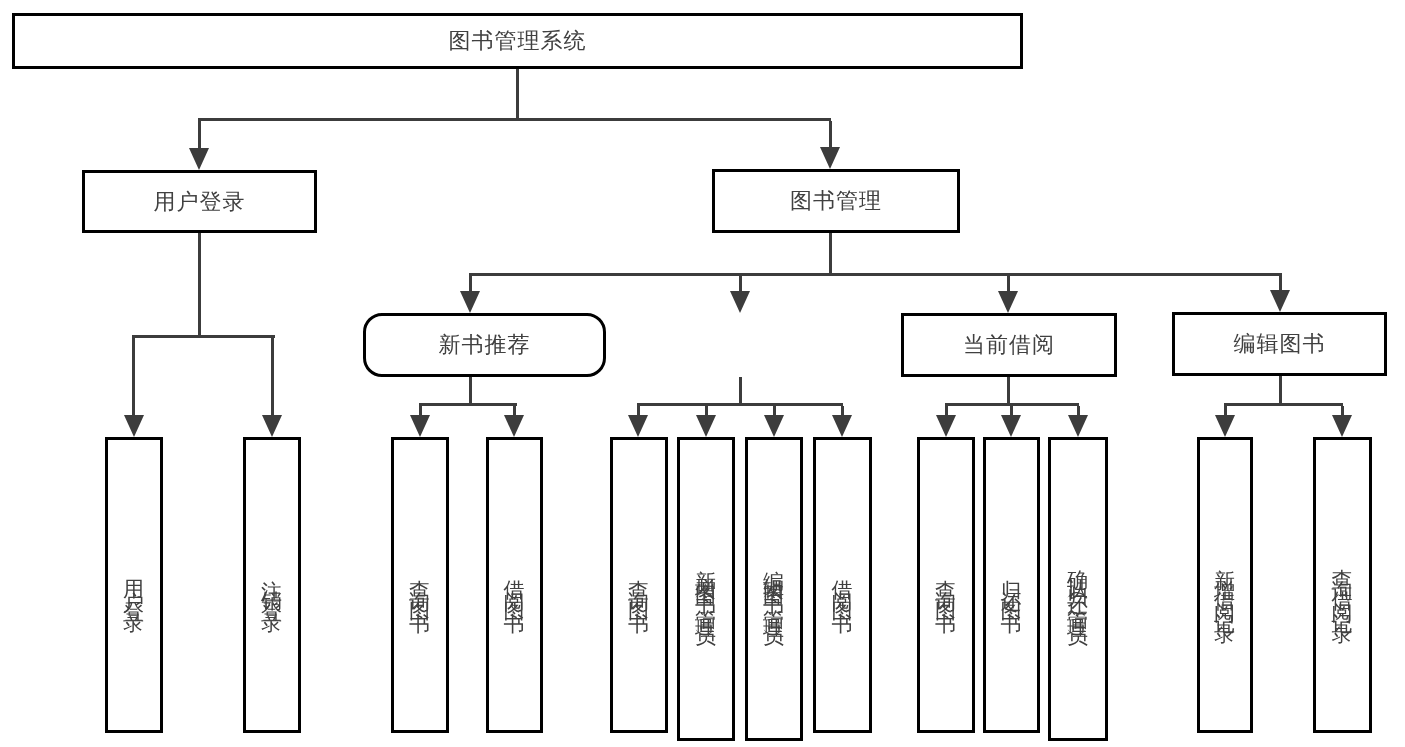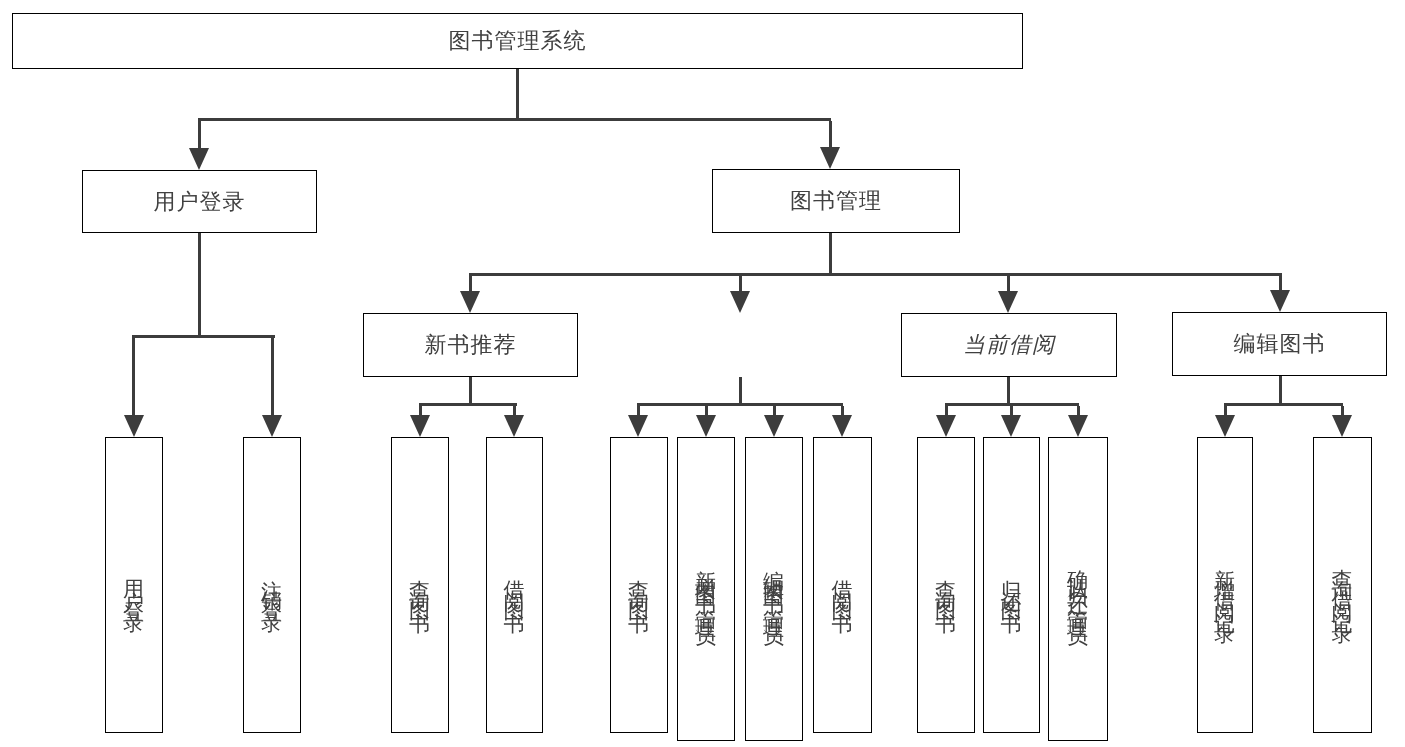--- a/index.html
+++ b/index.html
@@ -8,21 +8,21 @@
     position: relative;
     width: 1405px;
     height: 747px;
     background: #ffffff;
     overflow: hidden;
     font-family: "Liberation Sans", sans-serif;
   }
   .box {
     position: absolute;
     box-sizing: border-box;
-    border: 1px solid #000000;
+    border: 3px solid #000000;
     background: #ffffff;
     display: flex;
     align-items: center;
     justify-content: center;
     z-index: 2;
   }
   .box .lbl {
     color: #404040;
     font-size: 22px;
     letter-spacing: 1px;
@@ -91,24 +91,24 @@
   <div class="hline" style="left:469px;top:273px;width:813px;"></div>
   <div class="vline" style="left:469px;top:276px;height:16px;"></div>
   <div class="arrow" style="left:460px;top:291px;"></div>
   <div class="vline" style="left:739px;top:276px;height:16px;"></div>
   <div class="arrow" style="left:730px;top:291px;"></div>
   <div class="vline" style="left:1007px;top:276px;height:16px;"></div>
   <div class="arrow" style="left:998px;top:291px;"></div>
   <div class="vline" style="left:1279px;top:276px;height:15px;"></div>
   <div class="arrow" style="left:1270px;top:290px;"></div>
 
-  <div class="box hbox" style="left:363px;top:313px;width:215px;height:64px;">
+  <div class="box hbox" style="left:363px;top:313px;width:243px;height:64px;border-radius:19px;">
     <span class="lbl">新书推荐</span>
   </div>
-  <div class="box hbox" style="left:901px;top:313px;width:216px;height:64px;font-style:italic;">
+  <div class="box hbox" style="left:901px;top:313px;width:216px;height:64px;">
     <span class="lbl">当前借阅</span>
   </div>
   <div class="box hbox" style="left:1172px;top:312px;width:215px;height:64px;">
     <span class="lbl">编辑图书</span>
   </div>
 
   <div class="vline" style="left:469px;top:377px;height:29px;"></div>
   <div class="hline" style="left:419px;top:403px;width:98px;"></div>
   <div class="vline" style="left:419px;top:406px;height:10px;"></div>
   <div class="arrow" style="left:410px;top:415px;"></div>

